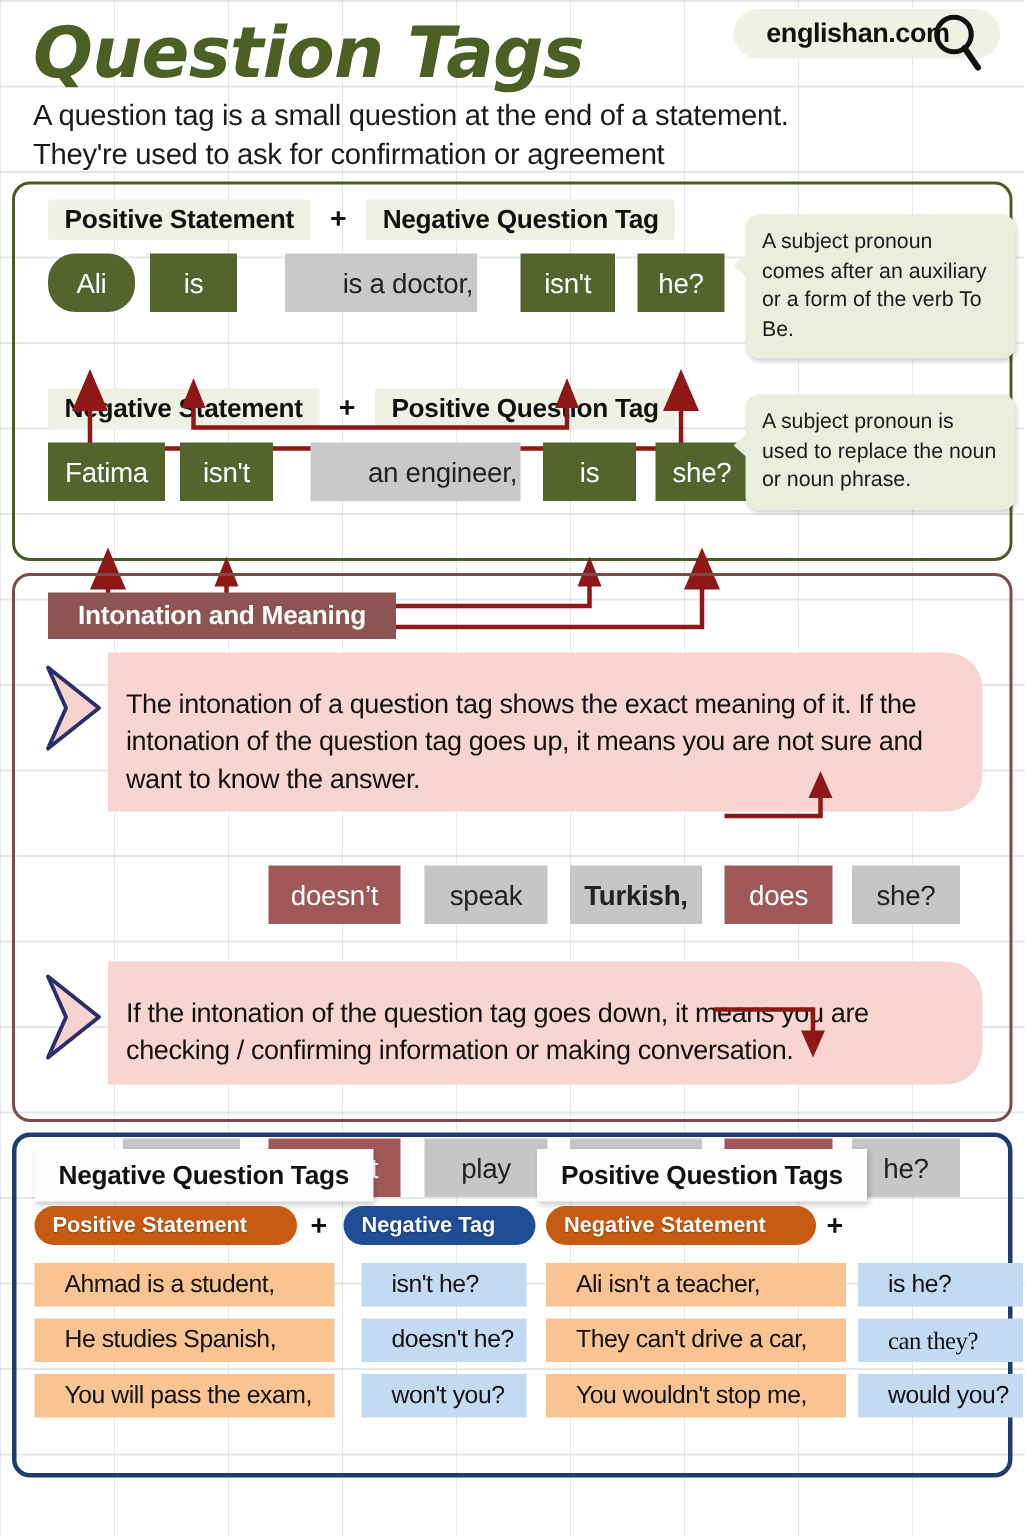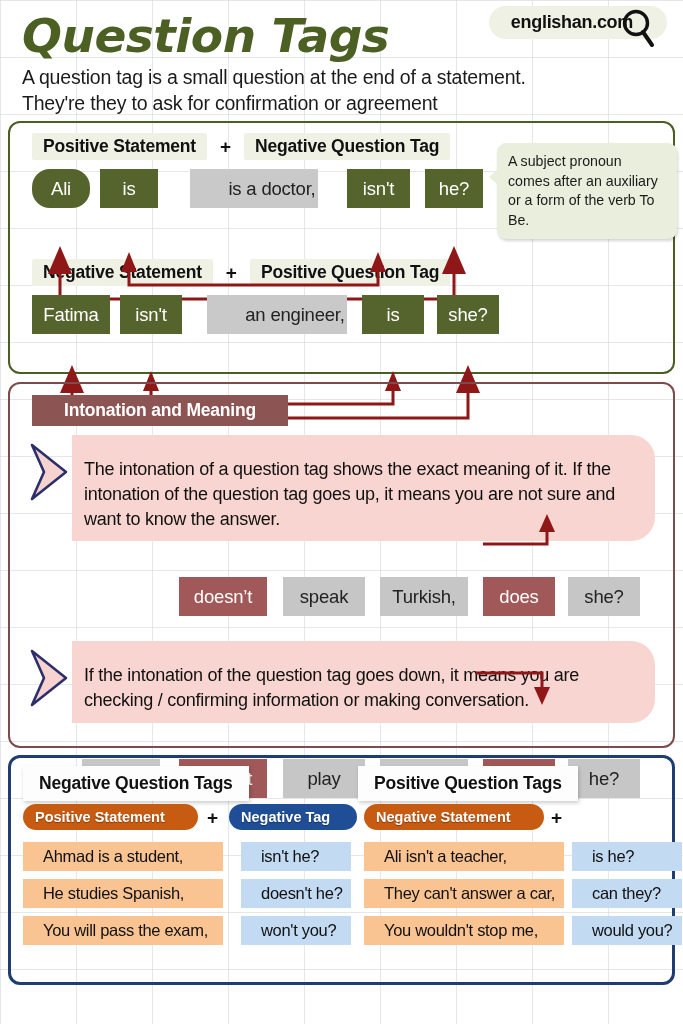--- a/index.html
+++ b/index.html
@@ -74,21 +74,21 @@
   }
   .callout:after{
     content:"";position:absolute;left:-8px;top:26px;
     border-top:8px solid transparent;border-bottom:8px solid transparent;
     border-right:9px solid #eaeedd;
   }
 
   
   .sec-title{
     display:inline-block;background:#8d5454;color:#fff;font-weight:bold;
-    font-size:17.5px;padding:5px 32px;margin:11px 0 0 22px;letter-spacing:-.2px;
+    font-size:17.5px;padding:5px 20px;margin:11px 0 0 22px;letter-spacing:-.2px;
   }
   .intonate-row{position:relative;margin-top:9px;}
   .bullet{position:absolute;left:14px;top:6px;}
   .pinkbox{
     margin-left:62px;margin-right:18px;background:#f8d5d0;
     border-radius:0 24px 24px 0;
     padding:22px 16px 10px 12px;font-size:18px;line-height:1.38;color:#111;
     letter-spacing:-.25px;
   }
 
@@ -130,21 +130,21 @@
     <span class="logo-glass">
       <svg width="42" height="44" viewBox="0 0 42 44">
         <circle cx="19" cy="17" r="11.5" fill="none" stroke="#111" stroke-width="3.4"></circle>
         <line x1="26" y1="26" x2="35" y2="39" stroke="#111" stroke-width="4" stroke-linecap="round"></line>
       </svg>
     </span>
   </div>
 
   <div class="subtitle">
     <div>A question tag is a small question at the end of a statement.</div>
-    <div>They're they to ask for confirmation or agreement</div>
+    <div>They're used to ask for confirmation or agreement</div>
   </div>
 </div>
 
 <div class="section sec-green">
 
   <div class="labelrow">
     <span class="lbl">Positive Statement</span>
     <span class="plus">+</span>
     <span class="lbl">Negative Question Tag</span>
   </div>
@@ -186,20 +186,21 @@
 
   <svg class="conn" width="683" height="60" style="top:240px;">
     <path d="M 141 26 L 141 41 L 383 41 L 383 26" fill="none" stroke="#8f1717" stroke-width="3"></path>
     <polygon points="141,8 133,28 149,28" fill="#8f1717"></polygon>
     <polygon points="383,8 375,28 391,28" fill="#8f1717"></polygon>
     <path d="M 62 28 L 62 55 L 458 55 L 458 28" fill="none" stroke="#8f1717" stroke-width="3"></path>
     <polygon points="62,2 50,30 74,30" fill="#8f1717"></polygon>
     <polygon points="458,2 446,30 470,30" fill="#8f1717"></polygon>
   </svg>
 
+  <div class="callout" style="left:487px;top:140px;width:180px;">A subject pronoun is used to replace the noun or noun phrase.</div>
 </div>
 
 <div class="section sec-maroon">
 
   <div class="sec-title">Intonation and Meaning</div>
 
   
   <div class="intonate-row">
     <span class="bullet">
       <svg width="46" height="62" viewBox="0 0 46 62">
@@ -210,21 +211,21 @@
   </div>
 
   <svg class="conn" width="683" height="40" style="top:130px;">
     <path d="M 473 30 L 537 30 L 537 14" fill="none" stroke="#8f1717" stroke-width="3"></path>
     <polygon points="537,0 529,18 545,18" fill="#8f1717"></polygon>
   </svg>
 
   <div class="wordrow" style="margin-left:22px;margin-top:36px;">
     <div class="wbox w-maroon" style="left:147px;width:88px;">doesn’t</div>
     <div class="wbox w-gray2" style="left:251px;width:82px;">speak</div>
-    <div class="wbox w-gray2" style="left:348px;width:88px;">Turkish,</div>
+    <div class="wbox w-gray2" style="left:348px;width:88px;font-weight:bold;">Turkish,</div>
     <div class="wbox w-maroon" style="left:451px;width:72px;">does</div>
     <div class="wbox w-gray2" style="left:536px;width:72px;">she?</div>
   </div>
 
   
   <div class="intonate-row" style="margin-top:22px;">
     <span class="bullet">
       <svg width="46" height="62" viewBox="0 0 46 62">
         <path d="M8 4 L42 31 L8 58 L20 31 Z" fill="#f6d3ce" stroke="#2b2f6b" stroke-width="2.6" stroke-linejoin="round"></path>
       </svg>
@@ -265,22 +266,22 @@
   <div class="tblrow" style="margin-top:8px;">
     <div class="cell c-orange" style="left:12px;width:200px;">Ahmad is a student,</div>
     <div class="cell c-blue" style="left:230px;width:110px;">isn't he?</div>
     <div class="cell c-orange" style="left:353px;width:200px;">Ali isn't a teacher,</div>
     <div class="cell c-blue" style="left:561px;width:110px;">is he?</div>
   </div>
 
   <div class="tblrow">
     <div class="cell c-orange" style="left:12px;width:200px;">He studies Spanish,</div>
     <div class="cell c-blue" style="left:230px;width:110px;">doesn't he?</div>
-    <div class="cell c-orange" style="left:353px;width:200px;">They can't answer a car,</div>
-    <div class="cell c-blue" style="left:561px;width:110px;">can they?</div>
+    <div class="cell c-orange" style="left:353px;width:200px;">They can't drive a car,</div>
+    <div class="cell c-blue" style="left:561px;width:110px;font-family:Liberation Serif, serif;">can they?</div>
   </div>
 
   <div class="tblrow">
     <div class="cell c-orange" style="left:12px;width:200px;">You will pass the exam,</div>
     <div class="cell c-blue" style="left:230px;width:110px;">won't you?</div>
     <div class="cell c-orange" style="left:353px;width:200px;">You wouldn't stop me,</div>
     <div class="cell c-blue" style="left:561px;width:110px;">would you?</div>
   </div>
 </div>
 

